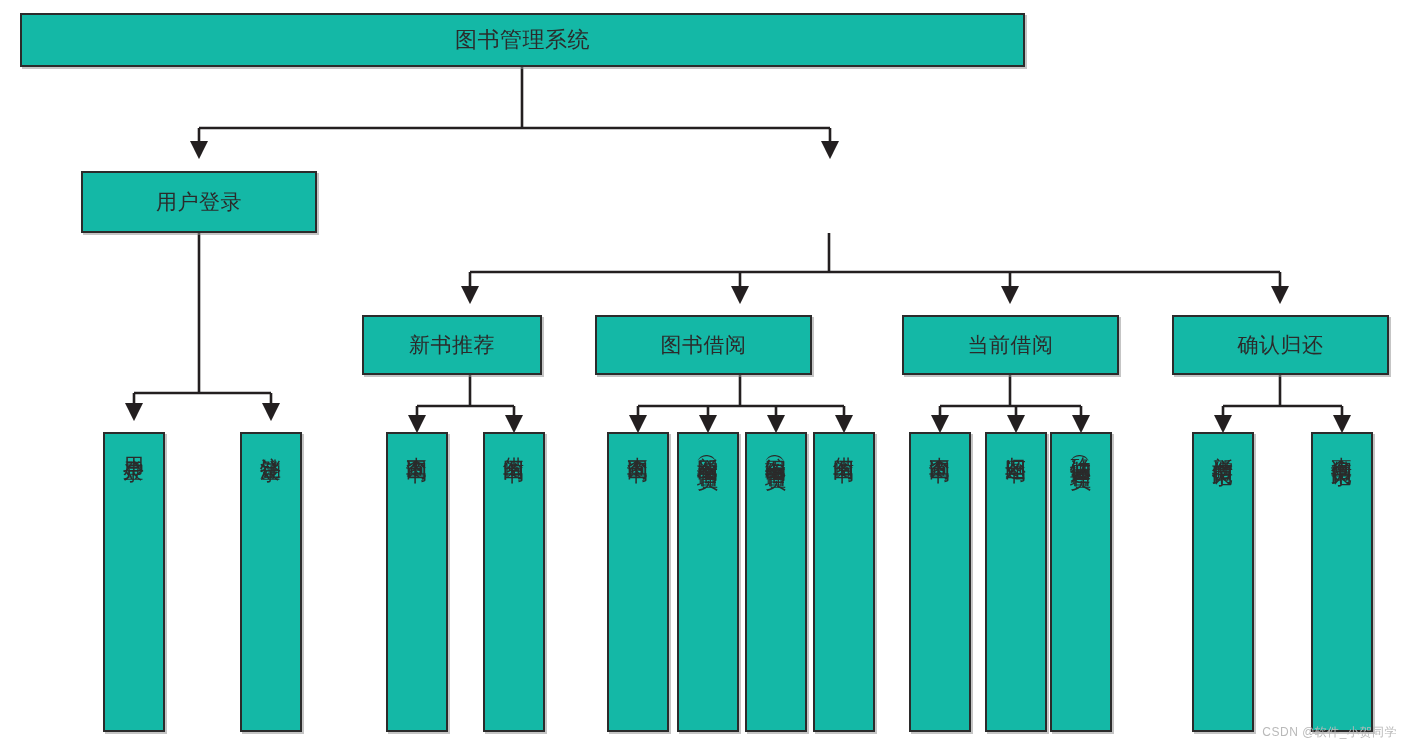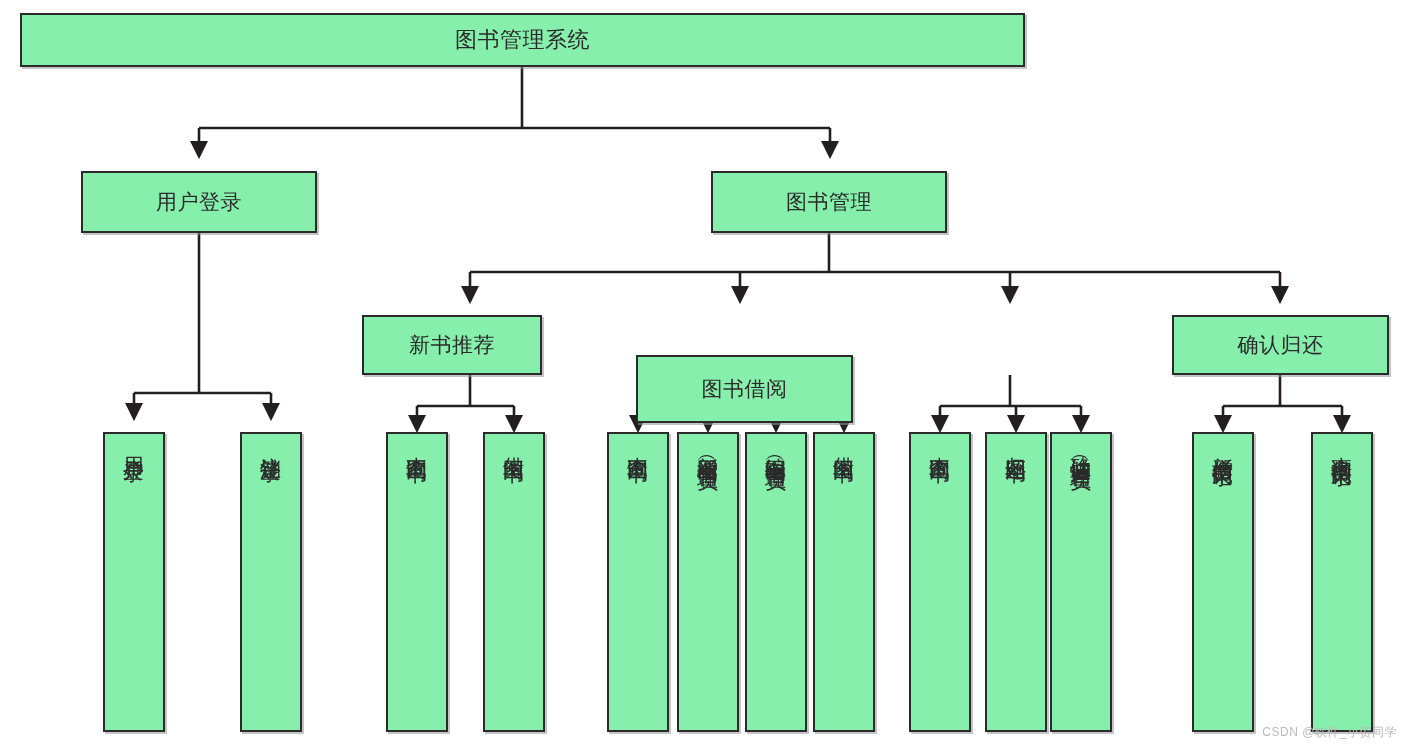--- a/index.html
+++ b/index.html
@@ -19,21 +19,21 @@
     position: absolute;
     left: 0;
     top: 0;
     width: 1405px;
     height: 747px;
     pointer-events: none;
   }
   .node {
     position: absolute;
     box-sizing: border-box;
-    background: #86efac;
+    background: #14b8a6;
     border: 2px solid #2b2b2b;
     display: flex;
     align-items: center;
     justify-content: center;
     color: #2b2b2b;
     box-shadow: 2px 2px 0 rgba(150,150,150,0.55);
   }
   .node .label {
     display: block;
     line-height: 1.15;
@@ -122,29 +122,29 @@
     </g>
   </svg>
 
   <div class="node horizontal root" style="left: 20px; top: 13px; width: 1005px; height: 54px;">
     <span class="label">图书管理系统</span>
   </div>
 
   <div class="node horizontal" style="left: 81px; top: 171px; width: 236px; height: 62px;">
     <span class="label">用户登录</span>
   </div>
-  <div class="node horizontal" style="left: 711px; top: 171px; width: 236px; height: 62px;">
-    <span class="label">图书管理</span>
-  </div>
 
   <div class="node horizontal" style="left: 362px; top: 315px; width: 180px; height: 60px; justify-content: center;">
     <span class="label">新书推荐</span>
   </div>
-  <div class="node horizontal" style="left: 636px; top: 315px; width: 217px; height: 68px; margin-top: 40px;">
+  <div class="node horizontal" style="left: 595px; top: 315px; width: 217px; height: 60px;">
     <span class="label">图书借阅</span>
+  </div>
+  <div class="node horizontal" style="left: 902px; top: 315px; width: 217px; height: 60px;">
+    <span class="label">当前借阅</span>
   </div>
   <div class="node horizontal" style="left: 1172px; top: 315px; width: 217px; height: 60px;">
     <span class="label">确认归还</span>
   </div>
 
   <div class="node vertical" style="left: 103px; top: 432px; width: 62px; height: 300px;">
     <span class="label">用户登录</span>
   </div>
   <div class="node vertical" style="left: 240px; top: 432px; width: 62px; height: 300px;">
     <span class="label">注销登录</span>

